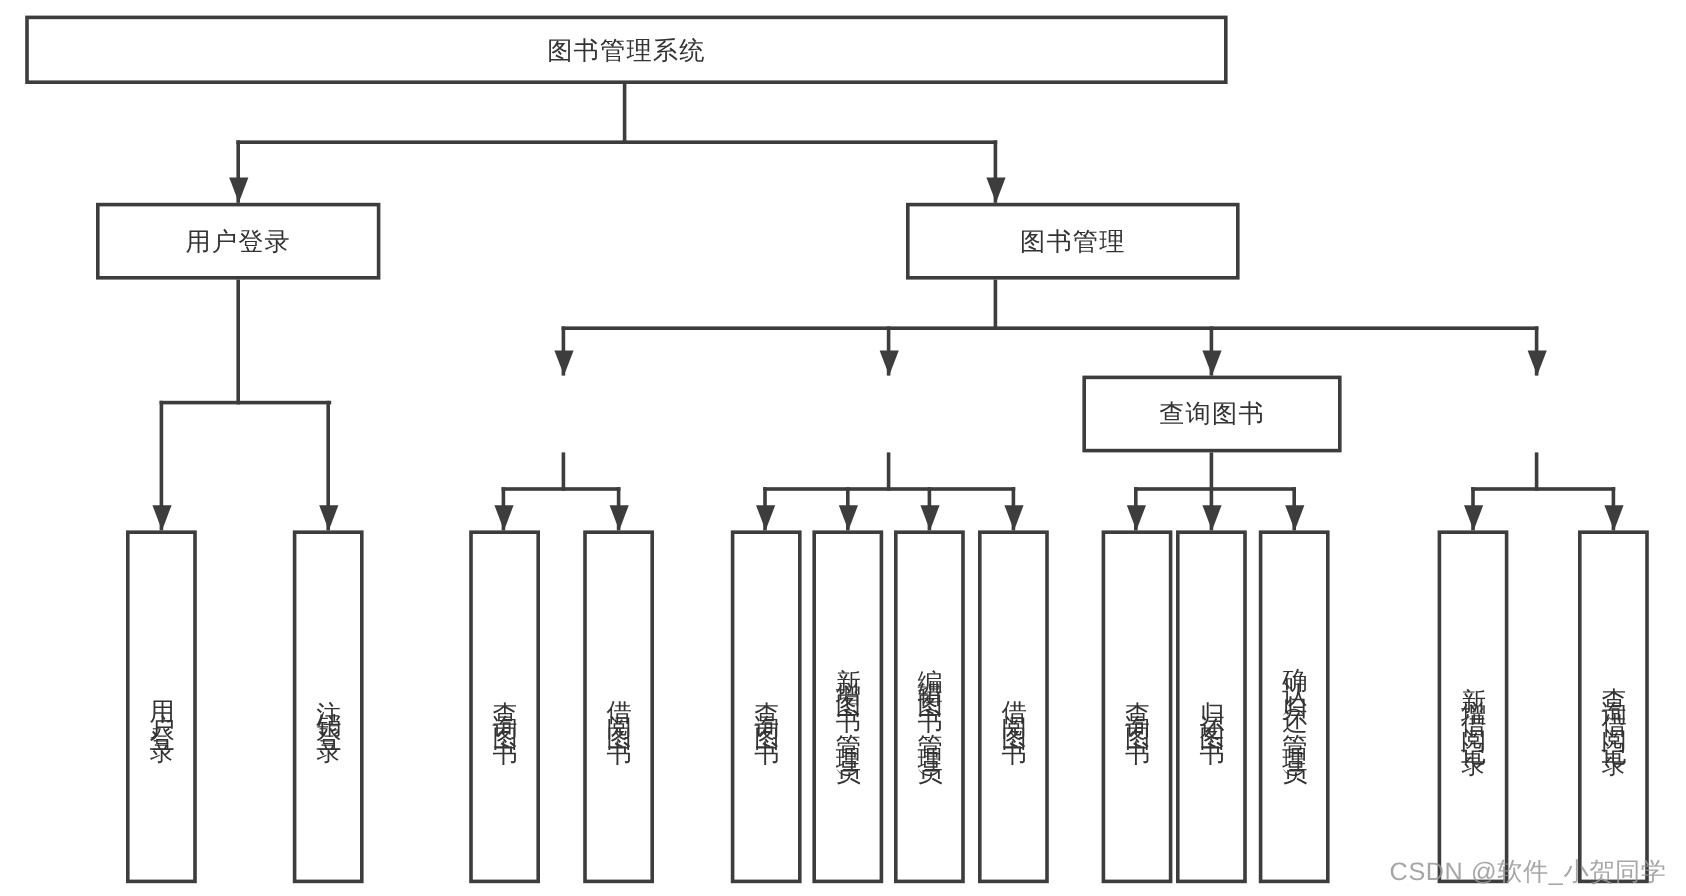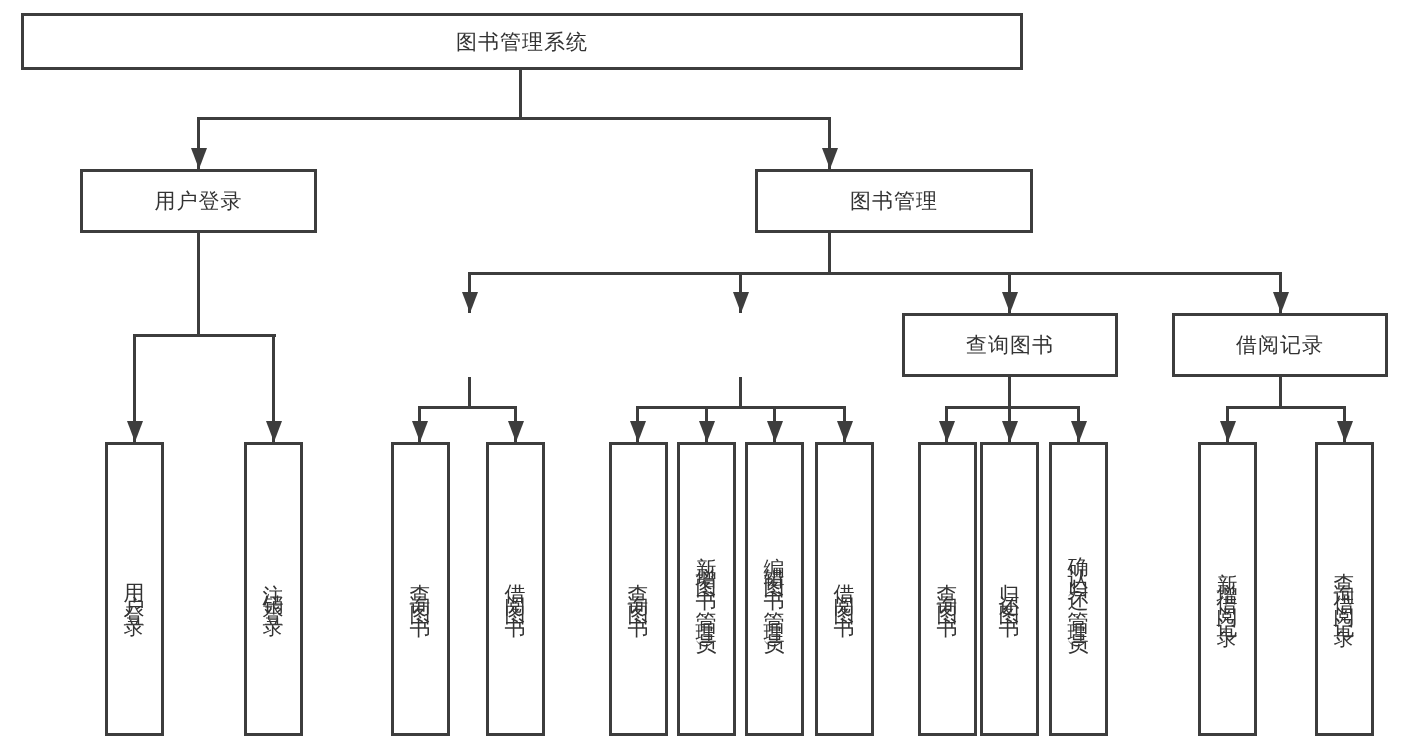--- a/index.html
+++ b/index.html
@@ -47,21 +47,20 @@
 <body>
 
 <div class="stage">
 
   <div class="box b-root">图书管理系统</div>
 
   <div class="box b-login">用户登录</div>
   <div class="box b-mgmt">图书管理</div>
 
   <div class="box b-cur">查询图书</div>
-  <div class="box b-hist">借阅记录</div>
 
   <div class="leaf" style="left:105px;">用户登录</div>
   <div class="leaf" style="left:244px;">注销登录</div>
 
   <div class="leaf" style="left:391px;">查询图书</div>
   <div class="leaf" style="left:486px;">借阅图书</div>
 
   <div class="leaf" style="left:609px;">查询图书</div>
   <div class="leaf" style="left:677px;">新增图书（管理员）</div>
   <div class="leaf" style="left:745px;">编辑图书（管理员）</div>
@@ -107,14 +106,15 @@
   <div class="hline" style="left:945px;top:406px;width:135px;"></div>
   <div class="arrow" style="left:945px;top:406px;height:36px;"></div>
   <div class="arrow" style="left:1008px;top:406px;height:36px;"></div>
   <div class="arrow" style="left:1077px;top:406px;height:36px;"></div>
 
   <div class="vline" style="left:1279px;top:377px;height:32px;"></div>
   <div class="hline" style="left:1226px;top:406px;width:120px;"></div>
   <div class="arrow" style="left:1226px;top:406px;height:36px;"></div>
   <div class="arrow" style="left:1343px;top:406px;height:36px;"></div>
 
+  <div class="watermark">CSDN @软件_小贺同学</div>
 
 </div>
 
 </body></html>

